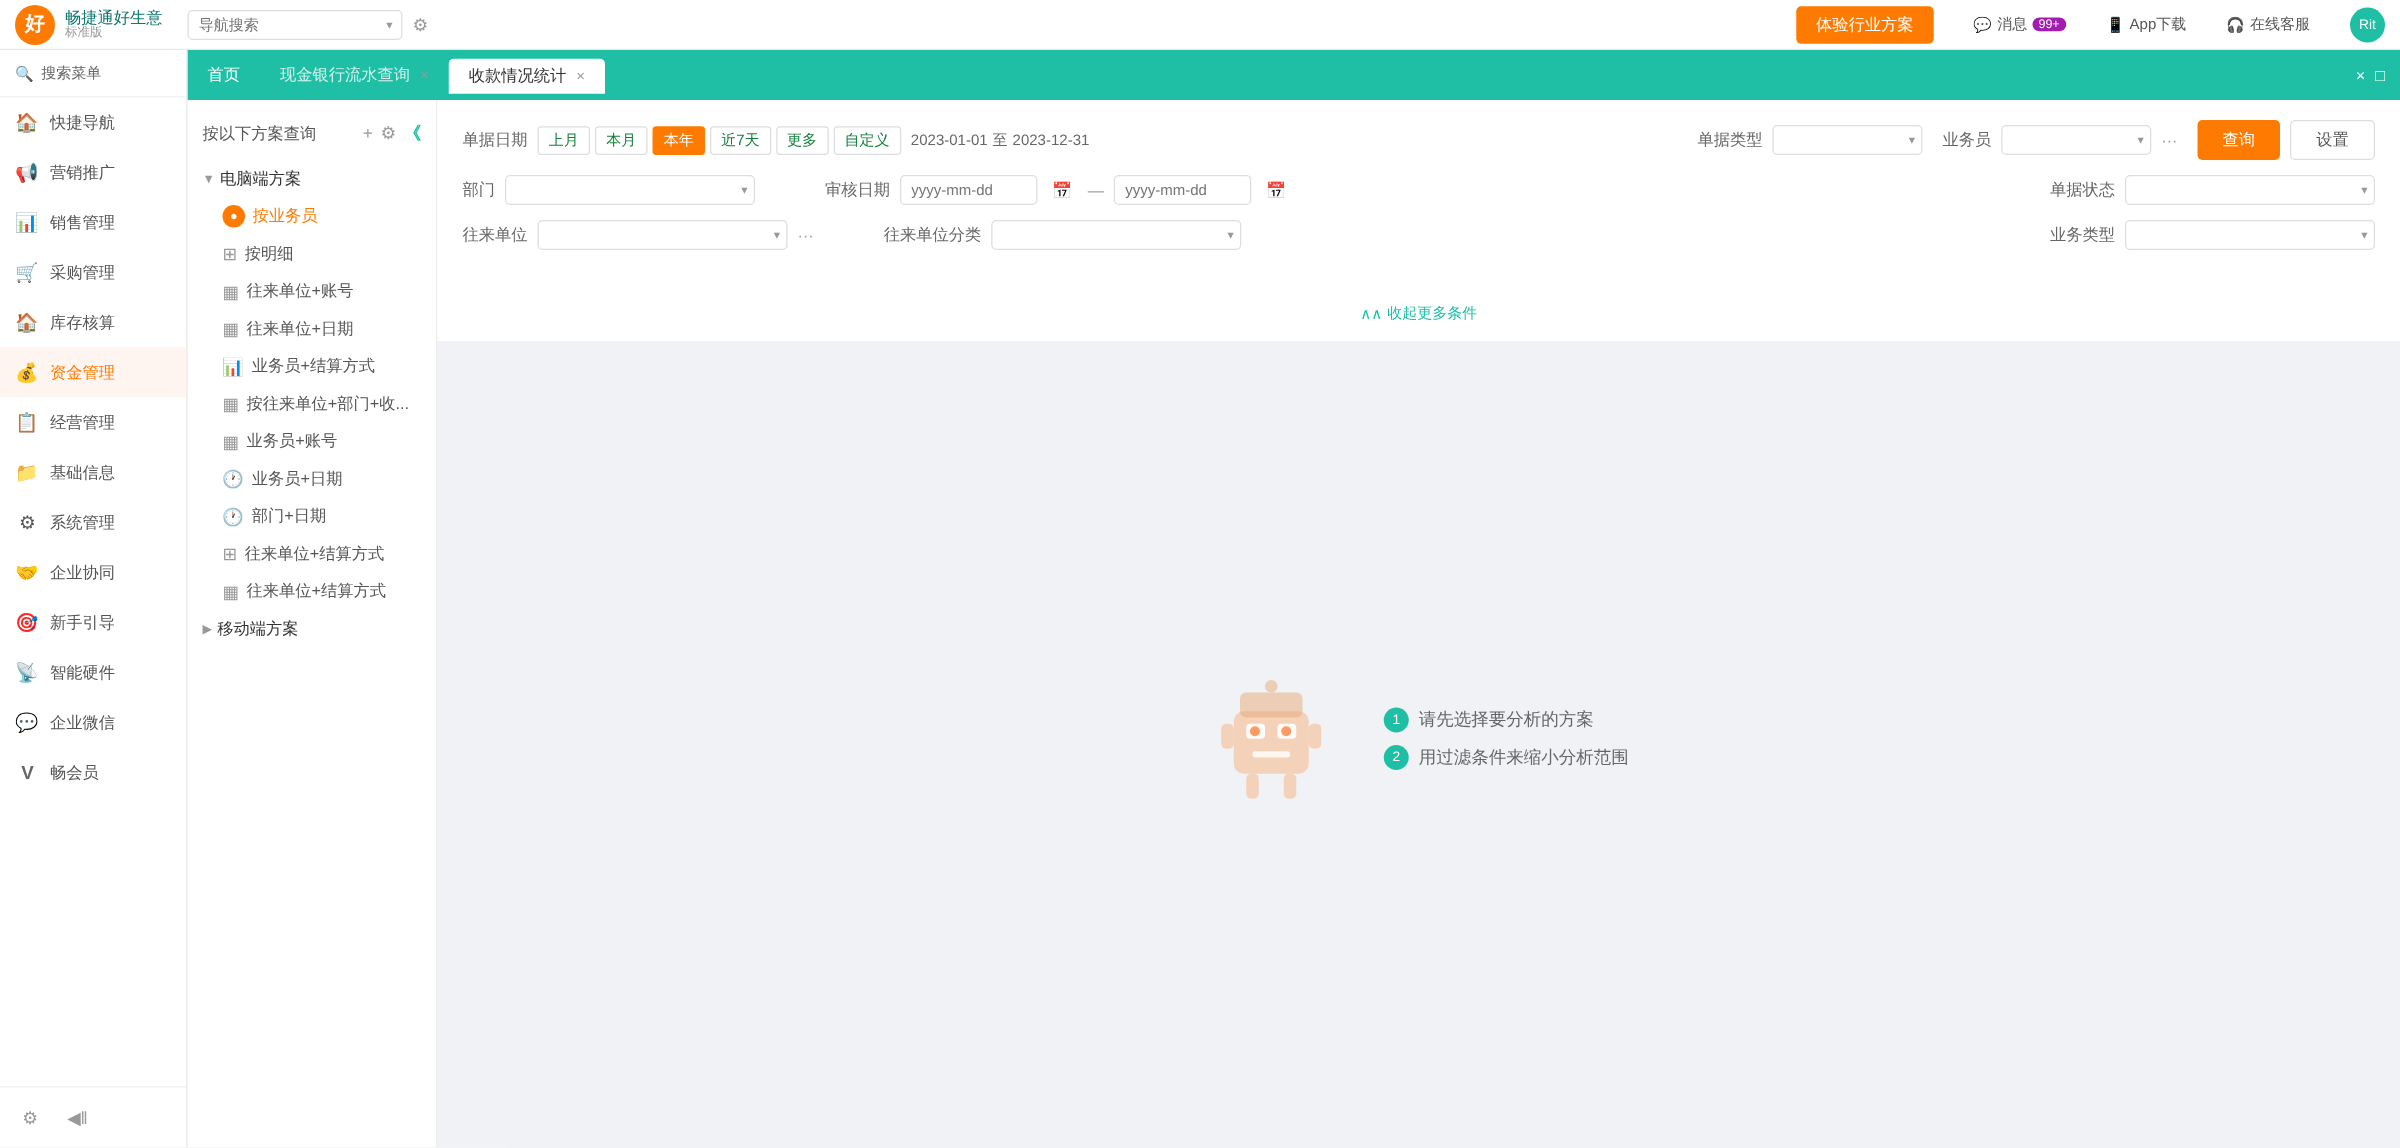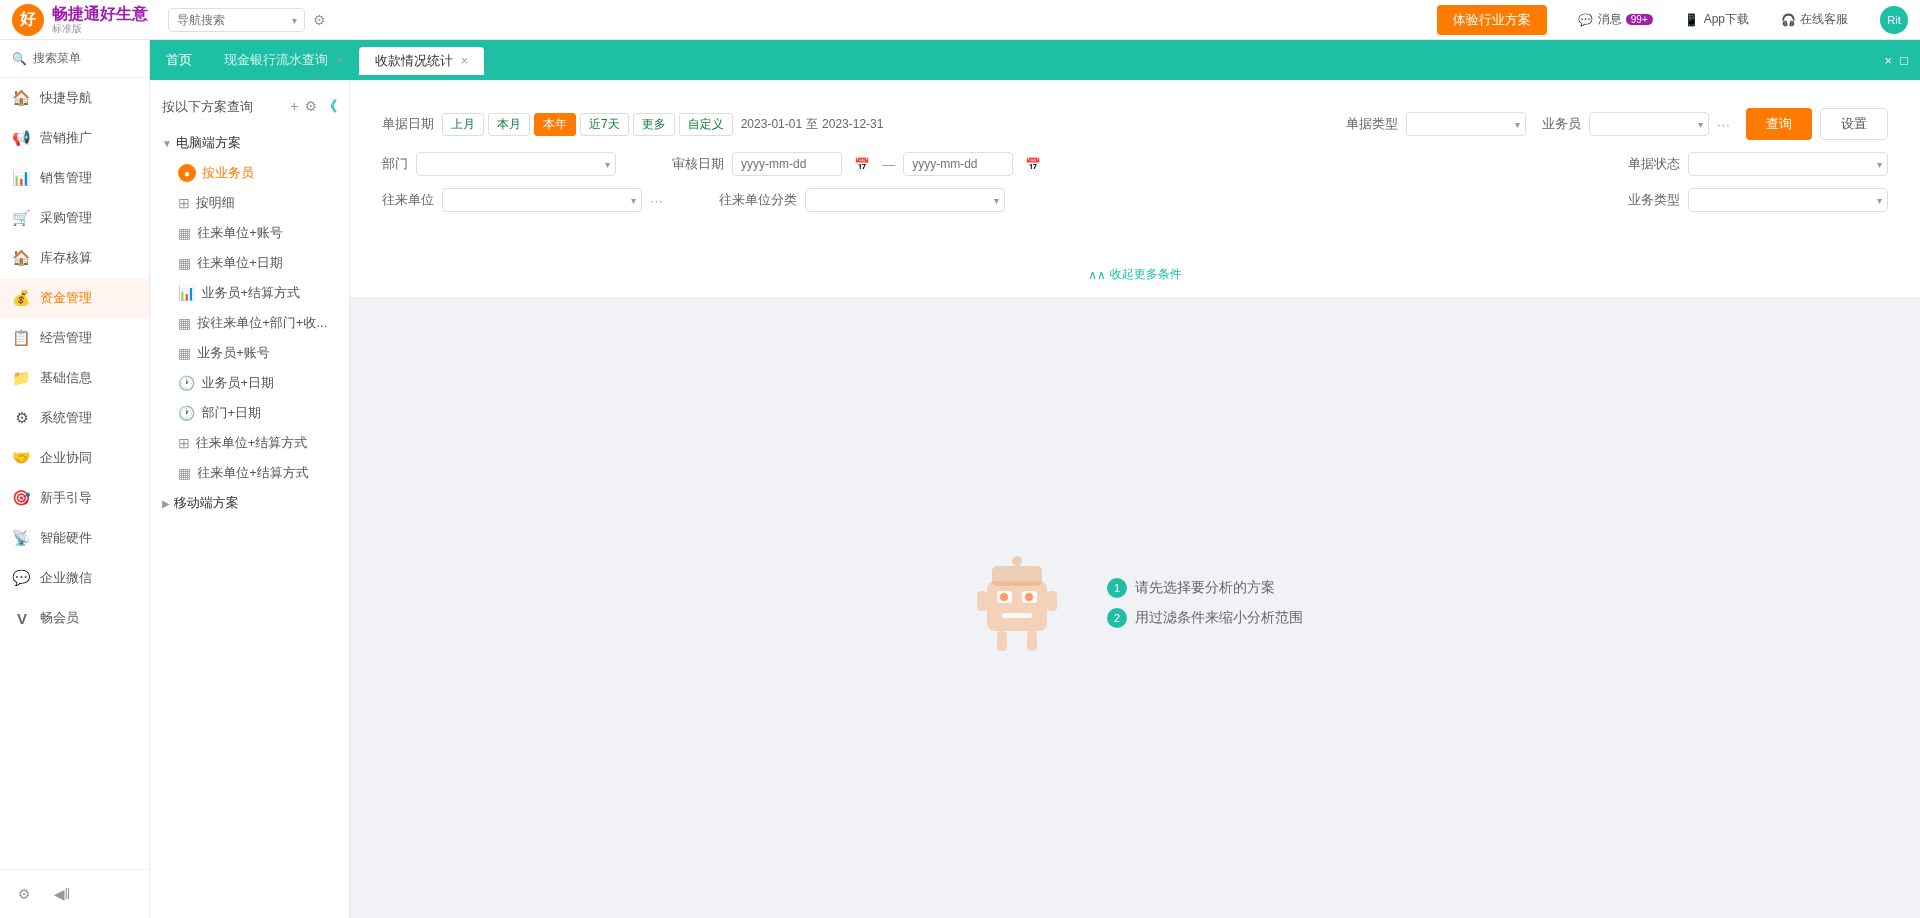--- a/index.html
+++ b/index.html
@@ -11,21 +11,21 @@
     .main-area { display: flex; flex: 1; overflow: hidden; }
     .sidebar { width: 150px; background: #fff; border-right: 1px solid #e8e8e8; display: flex; flex-direction: column; flex-shrink: 0; }
     .content-area { flex: 1; display: flex; flex-direction: column; overflow: hidden; }
     .tab-bar { height: 40px; background: #1ebfa5; display: flex; align-items: center; padding: 0 0; flex-shrink: 0; }
     .page-body { flex: 1; overflow: auto; background: #f0f2f5; }
 
     
     .top-bar-logo { display: flex; align-items: center; gap: 8px; }
     .logo-icon { width: 32px; height: 32px; background: #ff7a00; border-radius: 50%; display: flex; align-items: center; justify-content: center; color: #fff; font-size: 16px; font-weight: bold; }
     .top-bar-center { flex: 1; display: flex; align-items: center; padding-left: 20px; }
-    .top-nav-input { border: 1px solid #ddd; border-radius: 4px; padding: 4px 30px 4px 8px; font-size: 12px; color: #999; width: 137px; position: relative; }
+    .top-nav-input { border: 1px solid #ddd; border-radius: 4px; padding: 4px 30px 4px 8px; font-size: 12px; color: #999; width: 172px; position: relative; }
     .top-bar-actions { display: flex; align-items: center; gap: 32px; margin-left: auto; }
     .trial-btn { background: #ff7a00; color: #fff; border: none; border-radius: 4px; padding: 6px 16px; cursor: pointer; font-size: 13px; }
     .top-action-item { display: flex; align-items: center; gap: 4px; font-size: 12px; color: #555; cursor: pointer; }
     .badge { background: #a21caf; color: #fff; border-radius: 10px; padding: 0 5px; font-size: 10px; }
     .user-avatar { width: 28px; height: 28px; background: #1ebfa5; border-radius: 50%; display: flex; align-items: center; justify-content: center; color: #fff; font-size: 11px; }
 
     
     .sidebar-search { padding: 10px 12px; display: flex; align-items: center; gap: 6px; border-bottom: 1px solid #f0f0f0; cursor: pointer; }
     .sidebar-search span { font-size: 12px; color: #666; }
     .sidebar-nav-item { display: flex; align-items: center; gap: 8px; padding: 10px 12px; cursor: pointer; font-size: 13px; color: #555; }
@@ -41,21 +41,21 @@
     .tab-close { font-size: 12px; cursor: pointer; color: #999; }
     .tab-bar-right { margin-left: auto; display: flex; align-items: center; gap: 8px; padding-right: 12px; color: #fff; }
 
     
     .page-header { background: #fff; padding: 12px 20px; display: flex; align-items: center; border-bottom: 1px solid #e8e8e8; }
     .page-title { font-size: 18px; font-weight: bold; color: #333; border: 2px solid #ff4d4f; padding: 2px 8px; }
     .header-actions { margin-left: auto; display: flex; gap: 12px; }
     .header-btn { display: flex; align-items: center; gap: 4px; color: #1ebfa5; cursor: pointer; font-size: 13px; }
 
     
-    .filter-panel { background: #fff; margin: 12px; padding: 16px 20px; }
+    .filter-panel { background: #fff; margin: 0; padding: 16px 20px; }
     .filter-row { display: flex; align-items: center; gap: 16px; margin-bottom: 12px; flex-wrap: wrap; }
     .filter-item { display: flex; align-items: center; gap: 8px; }
     .filter-label { color: #666; font-size: 13px; white-space: nowrap; }
     .date-shortcuts { display: flex; gap: 4px; align-items: center; }
     .date-btn { padding: 2px 8px; border: 1px solid #ddd; border-radius: 3px; cursor: pointer; font-size: 12px; color: #15803d; background: #fff; }
     .date-btn.active { background: #ff7a00; color: #fff; border-color: #ff7a00; }
     .date-range { display: flex; align-items: center; gap: 4px; font-size: 12px; color: #666; }
     .filter-select { border: 1px solid #ddd; border-radius: 4px; padding: 4px 24px 4px 8px; font-size: 12px; min-width: 120px; color: #555; background: #fff; cursor: pointer; appearance: none; position: relative; }
     .select-wrapper { position: relative; display: inline-block; }
     .select-wrapper::after { content: '▾'; position: absolute; right: 6px; top: 50%; transform: translateY(-50%); color: #999; pointer-events: none; font-size: 10px; }
@@ -97,21 +97,21 @@
     .filter-panel-wrapper { background: #fff; }
   </style>
 </head>
 <body>
 
 <div class="app-wrapper">
   <div class="top-bar">
     <div class="top-bar-logo">
       <div class="logo-icon">好</div>
       <div style="display:flex;flex-direction:column;line-height:1.2;">
-        <span style="font-size:16px;color:#a21caf;font-weight:bold;">畅捷通好生意</span>
+        <span style="font-size:13px;color:#0f766e;font-weight:normal;">畅捷通好生意</span>
         <span style="font-size:10px;color:#999;">标准版</span>
       </div>
     </div>
     <div class="top-bar-center">
       <div style="position:relative;display:inline-block;">
         <input type="text" class="top-nav-input" placeholder="导航搜索" style="">
         <span style="position:absolute;right:8px;top:50%;transform:translateY(-50%);color:#999;font-size:10px;">▾</span>
       </div>
       <span style="margin-left:8px;color:#999;cursor:pointer;font-size:14px;">⚙</span>
     </div>

